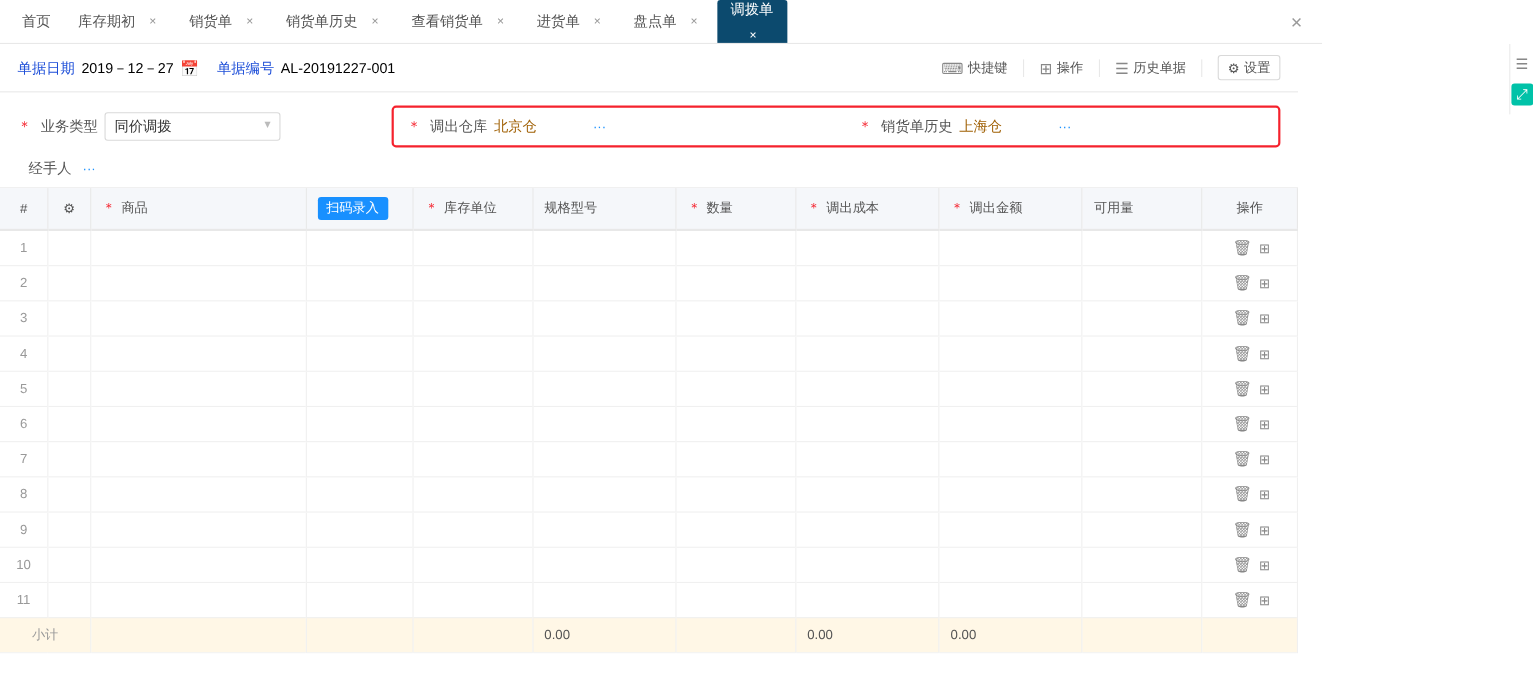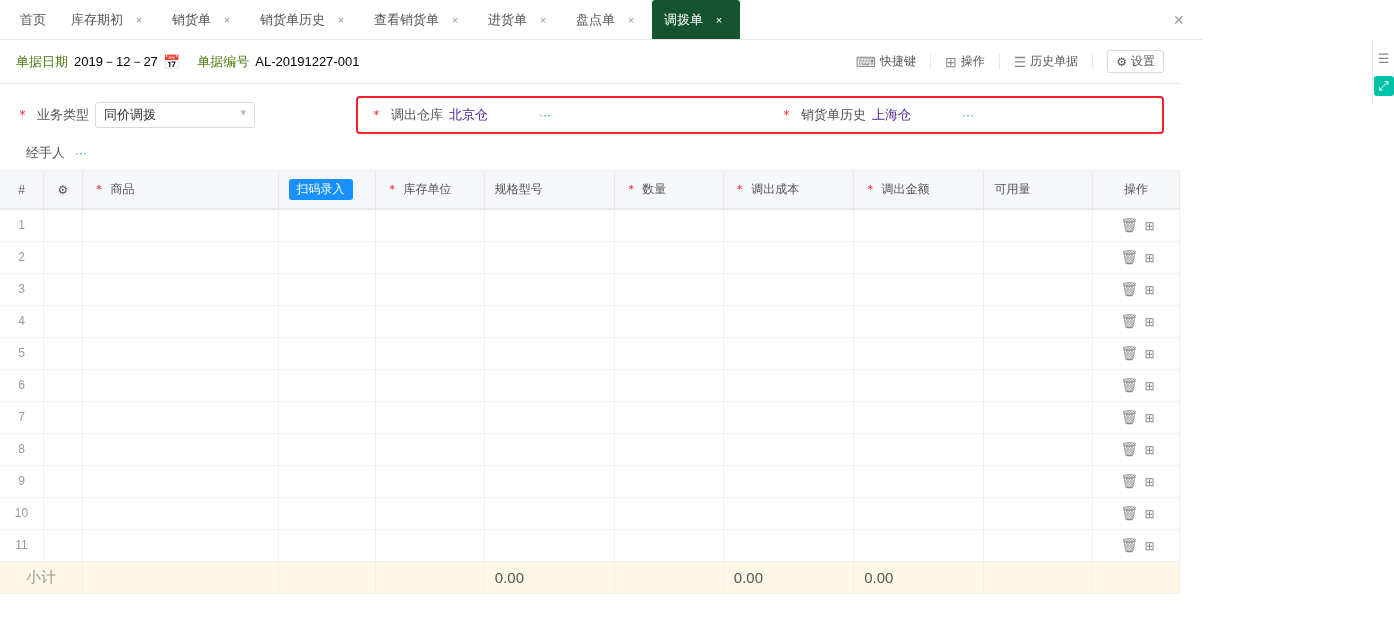--- a/index.html
+++ b/index.html
@@ -20,23 +20,24 @@
       padding: 0 12px;
       height: 100%;
       cursor: pointer;
       font-size: 13px;
       color: #555;
       border-right: 1px solid transparent;
       white-space: nowrap;
       gap: 6px;
     }
     .tab-item.active {
-      background: #14532d;
+      background: #0c4a6e;
       color: #fff;
       border-radius: 3px 3px 0 0;
+      flex-direction: column;
     }
     .tab-close {
       font-size: 11px;
       color: #999;
       cursor: pointer;
       margin-left: 2px;
     }
     .tab-item.active .tab-close { color: #fff; }
     .tab-close-area {
       display: inline-block;
@@ -61,21 +62,21 @@
       padding: 10px 16px;
       border-bottom: 1px solid #e8e8e8;
       gap: 16px;
     }
     .header-field {
       display: flex;
       align-items: center;
       gap: 6px;
       font-size: 13px;
     }
-    .header-label { color: #4d7c0f; font-family: Liberation Mono, monospace; }
+    .header-label { color: #1d4ed8; font-family: Liberation Mono, monospace; }
     .header-value { color: #000000; font-weight: 500; }
     .calendar-icon {
       color: #1890ff;
       font-size: 14px;
       cursor: pointer;
     }
     .header-actions {
       margin-left: auto;
       display: flex;
       align-items: center;
@@ -112,21 +113,21 @@
     }
     .form-field {
       display: flex;
       align-items: center;
       gap: 6px;
       flex: 1;
     }
     .required-star { color: #f5222d; margin-right: 2px; }
     .field-label { color: #555; white-space: nowrap; }
     .field-value {
-      color: #4c1d95;
+      color: #a16207;
       min-width: 80px;
     }
     .field-select {
       display: flex;
       gap: 4px;
       border: 1px solid #d9d9d9;
       border-radius: 3px;
       padding: 3px 8px;
       min-width: 150px;
       cursor: pointer;
@@ -191,21 +192,21 @@
     tbody td:first-child {
       text-align: center;
       color: #999;
       width: 40px;
     }
     .subtotal-row {
       background: #fff7e6;
     }
     .subtotal-row td {
       color: #555;
-      font-size: 15px;
+      font-size: 12px;
     }
 
     
     .action-col {
       width: 80px;
       text-align: center;
     }
     .row-action-btn {
       cursor: pointer;
       color: #888;

